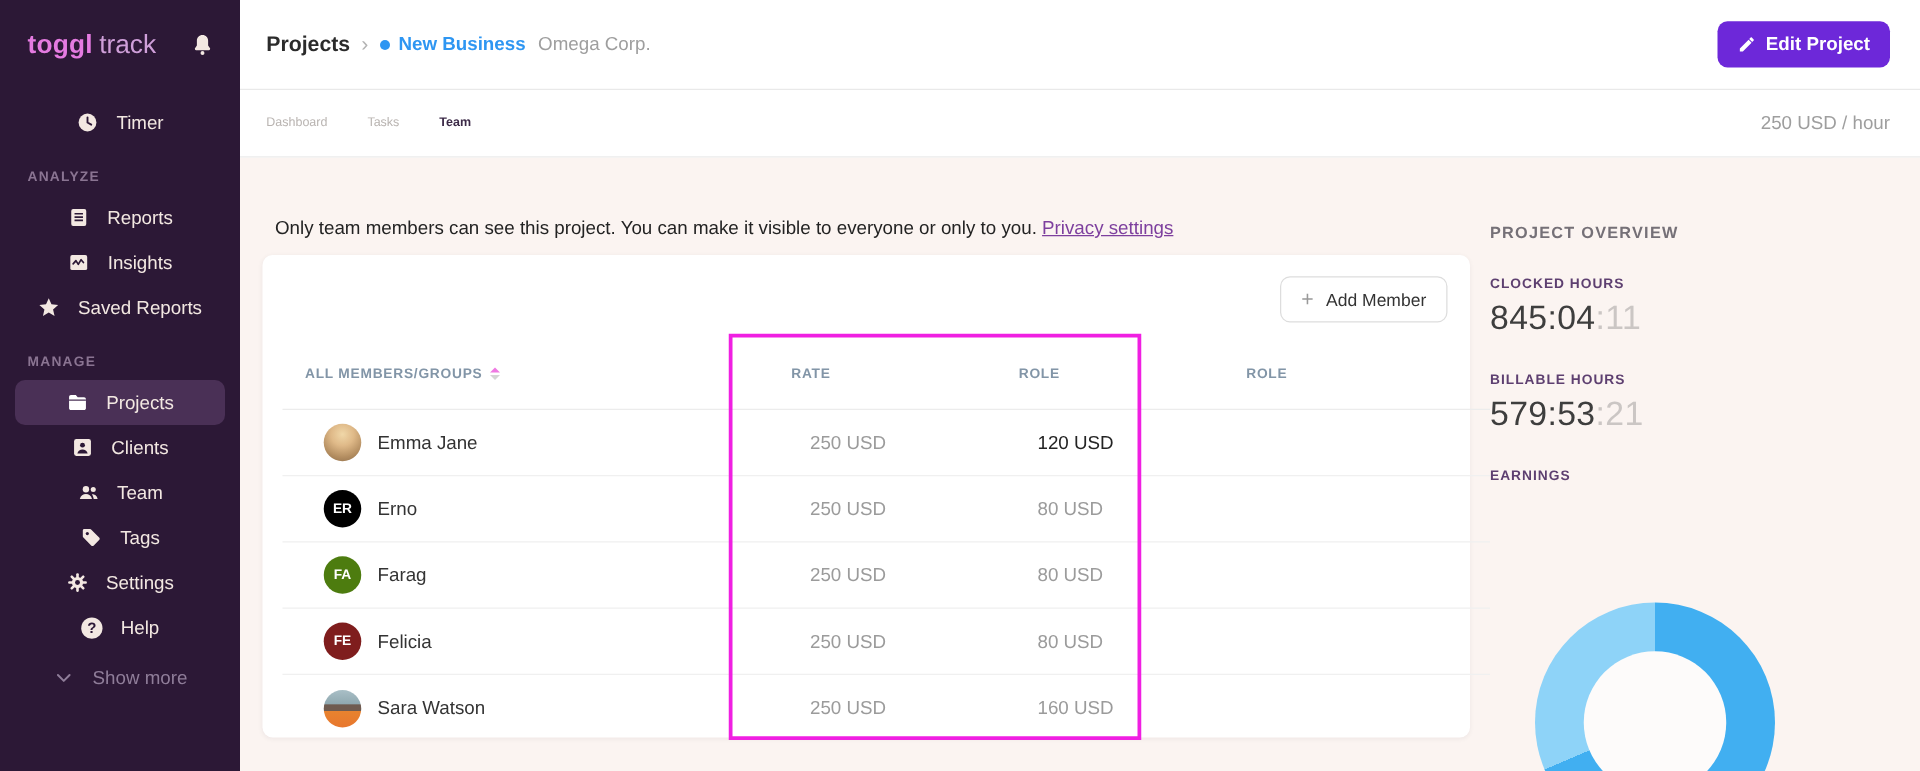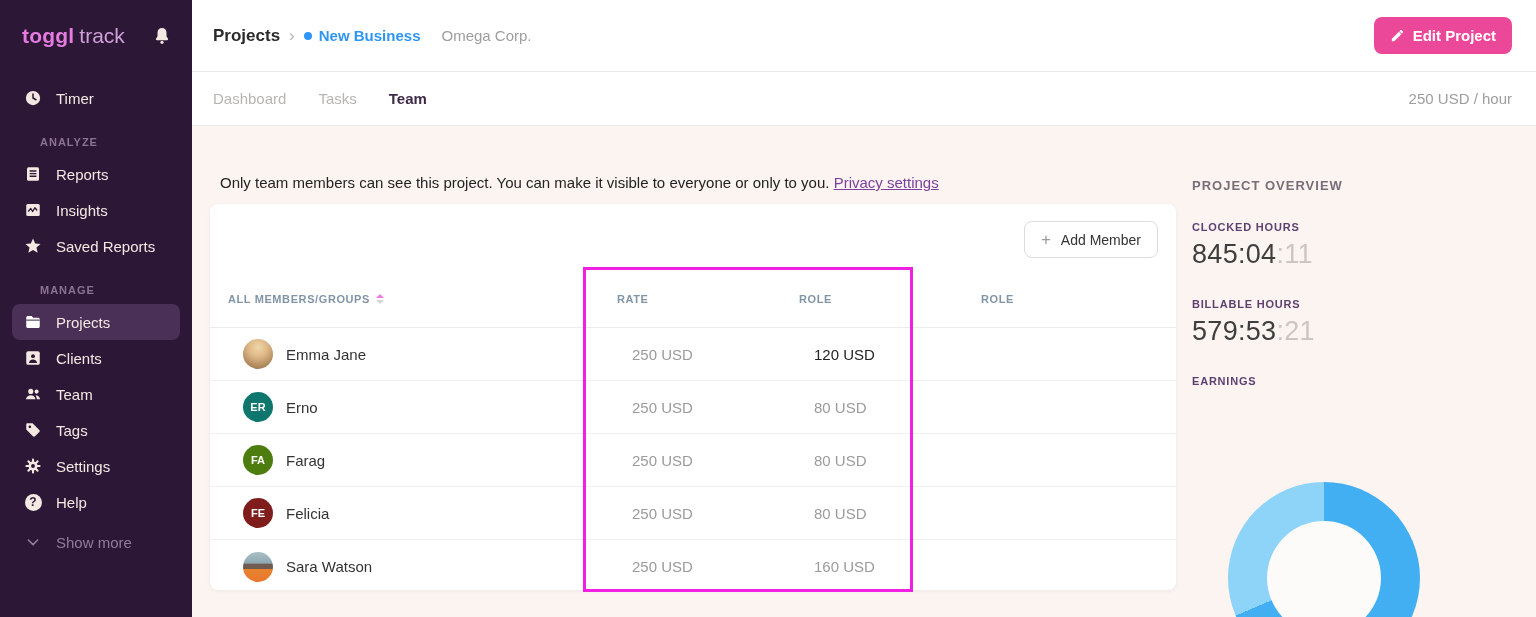--- a/index.html
+++ b/index.html
@@ -5,52 +5,52 @@
   * { margin:0; padding:0; box-sizing:border-box; }
   html,body { width:1536px; height:617px; overflow:hidden; }
   body { font-family:"Liberation Sans", sans-serif; background:#fbf4f1; position:relative; }
 
   
   .sidebar { position:absolute; left:0; top:0; width:192px; height:617px; background:#2c1836; color:#f3e8e2; z-index:5; }
   .logo-row { height:72px; display:flex; align-items:center; padding:0 20px 0 22px; }
   .logo-bold { font-size:21px; font-weight:800; color:#e57be1; letter-spacing:.2px; }
   .logo-light { font-size:21px; font-weight:300; color:#cf9fd9; margin-left:5px; }
   .bell { margin-left:auto; width:20px; height:20px; cursor:pointer; }
-  .nav-item { height:36px; display:flex; align-items:center; gap:14px; margin:0 12px; padding:0 12px; border-radius:8px; font-size:15px; color:#f3e8e2; cursor:pointer; }
+  .nav-item { height:36px; display:flex; align-items:center; gap:14px; margin:0 12px; padding:0 12px; border-radius:8px; font-size:15px; color:#f3e8e2; cursor:pointer;justify-content:center; }
   .nav-item.active { background:#4a3056; }
   .nav-item .ico { width:18px; height:18px; flex:0 0 18px; display:flex; align-items:center; justify-content:center; }
-  .section-hdr { font-size:11px; font-weight:700; letter-spacing:1px; color:#8a7492; padding:0 40px; margin:20px 0 8px; }
+  .section-hdr { font-size:11px; font-weight:700; letter-spacing:1px; color:#8a7492; padding:0 22px; margin:20px 0 8px; }
   .timer-item { margin-top:8px; }
   .show-more { color:#8f7d99; margin-top:4px; }
   .help-circ { width:17px; height:17px; border-radius:50%; background:#f3e8e2; color:#2c1836; font-size:12px; font-weight:800; display:flex; align-items:center; justify-content:center; }
 
   
   .header { position:absolute; left:192px; top:0; width:1344px; height:72px; background:#fff; border-bottom:1px solid #e9e9e9; display:flex; align-items:center; padding:0 24px 0 21px; }
   .crumb-root { font-size:17px; font-weight:700; color:#2b2b2b; cursor:pointer; }
   .crumb-sep { color:#b3b3b3; font-size:17px; margin:0 9px; }
   .proj-dot { width:8px; height:8px; border-radius:50%; background:#2e96f2; margin-right:7px; }
   .crumb-proj { font-size:15px; font-weight:700; color:#2e96f2; cursor:pointer; }
-  .crumb-client { font-size:15px; color:#9e9e9e; margin-left:21px; }
-  .edit-btn { margin-left:auto; height:37px; background:#ec4899; color:#fff; border:none; border-radius:8px; font-size:15px; font-weight:700; padding:0 16px; display:flex; align-items:center; gap:8px; cursor:pointer; font-family:inherit; }
+  .crumb-client { font-size:15px; color:#9e9e9e; margin-left:10px; }
+  .edit-btn { margin-left:auto; height:37px; background:#6d28d9; color:#fff; border:none; border-radius:8px; font-size:15px; font-weight:700; padding:0 16px; display:flex; align-items:center; gap:8px; cursor:pointer; font-family:inherit; }
 
   
   .tabbar { position:absolute; left:192px; top:72px; width:1344px; height:54px; background:#fff; border-bottom:1px solid #ececec; display:flex; align-items:center; padding:0 24px 0 21px; gap:32px; }
-  .tab { font-size:15px; color:#b9b4b1; cursor:pointer; }
+  .tab { font-size:10px; color:#b9b4b1; cursor:pointer; }
   .tab.active { color:#3c2a47; font-weight:700; }
   .rate-label { margin-left:auto; font-size:15px; color:#9e9e9e; }
 
   
   .notice { position:absolute; left:220px; top:174px; font-size:15px; color:#232323; }
   .notice a { color:#7d3f9e; font-weight:400; cursor:pointer; text-decoration:underline; }
 
   .card { position:absolute; left:210px; top:204px; width:966px; height:386px; background:#fff; border-radius:8px; box-shadow:0 1px 4px rgba(40,20,50,.06); z-index:1; }
   .add-member { position:absolute; right:18px; top:17px; height:37px; background:#fff; border:1px solid #ddd; border-radius:8px; font-size:14px; color:#333; padding:0 16px; display:flex; align-items:center; gap:10px; cursor:pointer; font-family:inherit; }
   .add-plus { color:#9a9a9a; font-size:17px; font-weight:400; }
 
-  .tbl { position:absolute; left:0; top:66px; width:100%; }
+  .tbl { position:absolute; left:16px; top:66px; width:100%; }
   .trow { display:grid; grid-template-columns:389px 182px 182px 1fr; align-items:center; padding:0 18px; }
   .thead { height:58px; border-bottom:1px solid #ececec; }
   .th { font-size:11px; font-weight:700; letter-spacing:.6px; color:#8295a7; display:flex; align-items:center; gap:6px; }
   .sort { display:inline-flex; flex-direction:column; gap:2px; cursor:pointer; }
   .sort i { display:block; width:0; height:0; border-left:4px solid transparent; border-right:4px solid transparent; }
   .sort .up { border-bottom:4px solid #ef79e2; }
   .sort .dn { border-top:4px solid #d4d4d4; }
   .tr { height:53px; border-bottom:1px solid #f0f0f0;padding-left:33px; }
   .tr:last-child { border-bottom:none; }
   .name-cell { display:flex; align-items:center; gap:13px; font-size:15px; color:#333; }
@@ -255,21 +255,21 @@
         <span class="avatar photo-1"></span>
         <span>Emma Jane</span>
       </span>
       <span class="val">250 USD</span>
       <span class="val emph">120 USD</span>
       <span class="val"></span>
     </div>
 
     <div class="trow tr">
       <span class="name-cell">
-        <span class="avatar" style="background: #0f766e;">ER</span>
+        <span class="avatar" style="background: #000000;">ER</span>
         <span>Erno</span>
       </span>
       <span class="val">250 USD</span>
       <span class="val">80 USD</span>
       <span class="val"></span>
     </div>
 
     <div class="trow tr">
       <span class="name-cell">
         <span class="avatar" style="background: #4d7c0f;">FA</span>

